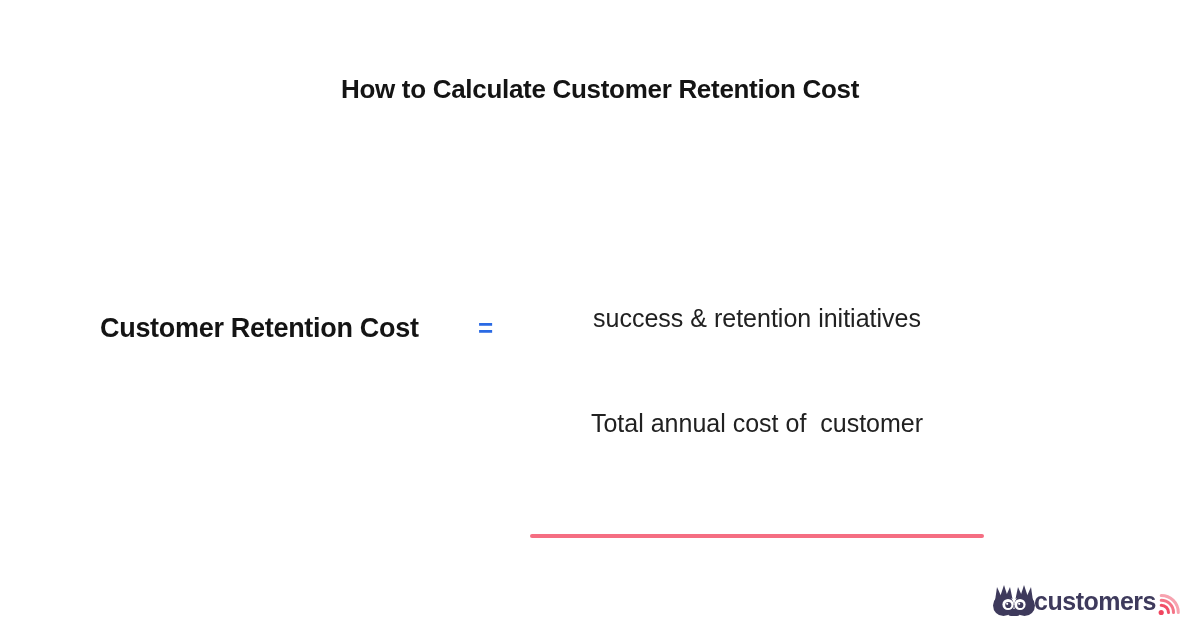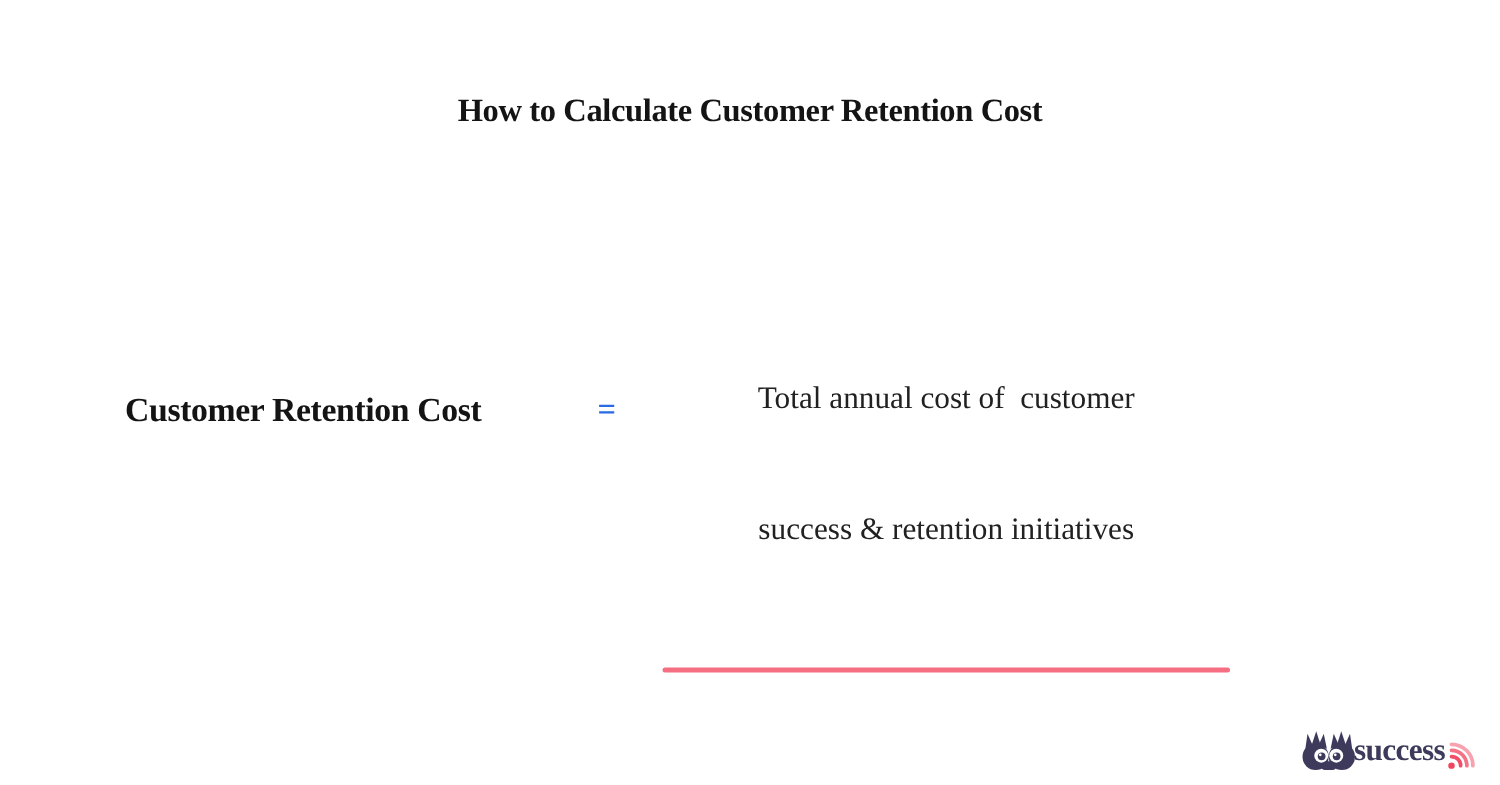--- a/index.html
+++ b/index.html
@@ -1,21 +1,21 @@
 <!DOCTYPE html>
 <html style="--background: #ffffff; --title-text: #141414; --body-text: #212121; --equals-blue: #2a6ae4; --fraction-pink: #f56e82; --logo-dark: #3e3a5c; --signal-pink: #f0455f;"><head>
 <meta charset="utf-8">
 <style>
   html, body { margin: 0; padding: 0; }
   .canvas {
     position: relative;
     width: 1200px;
     height: 628px;
     background: var(--background, #ffffff);
-    font-family: Liberation Serif, serif;
+    font-family: Liberation Sans, sans-serif;
     overflow: hidden;
   }
   .title {
     position: absolute;
     left: 0; right: 0;
     top: 74px;
     text-align: center;
     font-size: 26px;
     font-weight: bold;
     letter-spacing: -0.3px;
@@ -99,22 +99,22 @@
 <div class="canvas">
 
   <div class="title">How to Calculate Customer Retention Cost</div>
 
   <div class="formula-label">Customer Retention Cost</div>
 
   <div class="equals">=</div>
 
   <div class="fraction">
     <div class="numerator">
+      <div>success &amp; retention initiatives</div>
       <div>Total annual cost of  customer</div>
-      <div>success &amp; retention initiatives</div>
     </div>
     <div class="fraction-line"></div>
   </div>
 
   <div class="logo">
     <svg class="owl" width="46" height="34" viewBox="0 0 44 34" aria-hidden="true">
 
       <polygon class="owl-body" points="3,17 5,3 9.5,13"></polygon>
       <polygon class="owl-body" points="8,13 12,1 15.5,12"></polygon>
       <polygon class="owl-body" points="14,12 18,3 20.5,15"></polygon>
@@ -127,21 +127,21 @@
 
       <rect class="owl-body" x="16" y="25" width="12" height="7" rx="3"></rect>
 
       <circle class="owl-eye-white" cx="16" cy="20.5" r="5.6"></circle>
       <circle class="owl-eye-white" cx="28" cy="20.5" r="5.6"></circle>
       <circle class="owl-pupil" cx="16.3" cy="21" r="3.1"></circle>
       <circle class="owl-pupil" cx="28.3" cy="21" r="3.1"></circle>
       <circle class="owl-glint" cx="15.2" cy="19.8" r="1.1"></circle>
       <circle class="owl-glint" cx="27.2" cy="19.8" r="1.1"></circle>
     </svg>
-    <span class="wordmark">success</span>
+    <span class="wordmark">customers</span>
     <svg class="signal" width="24" height="24" viewBox="0 0 24 24" aria-hidden="true">
       <circle class="dot" cx="3.2" cy="19.5" r="2.6"></circle>
       <path class="arc" d="M3.2,12.2 A7.3,7.3 0 0 1 10.5,19.5" stroke-width="3" opacity="0.95"></path>
       <path class="arc" d="M3.2,7.2 A12.3,12.3 0 0 1 15.5,19.5" stroke-width="3" opacity="0.75"></path>
       <path class="arc" d="M3.2,2.4 A17.1,17.1 0 0 1 20.3,19.5" stroke-width="3" opacity="0.5"></path>
     </svg>
   </div>
 
 </div>
 

